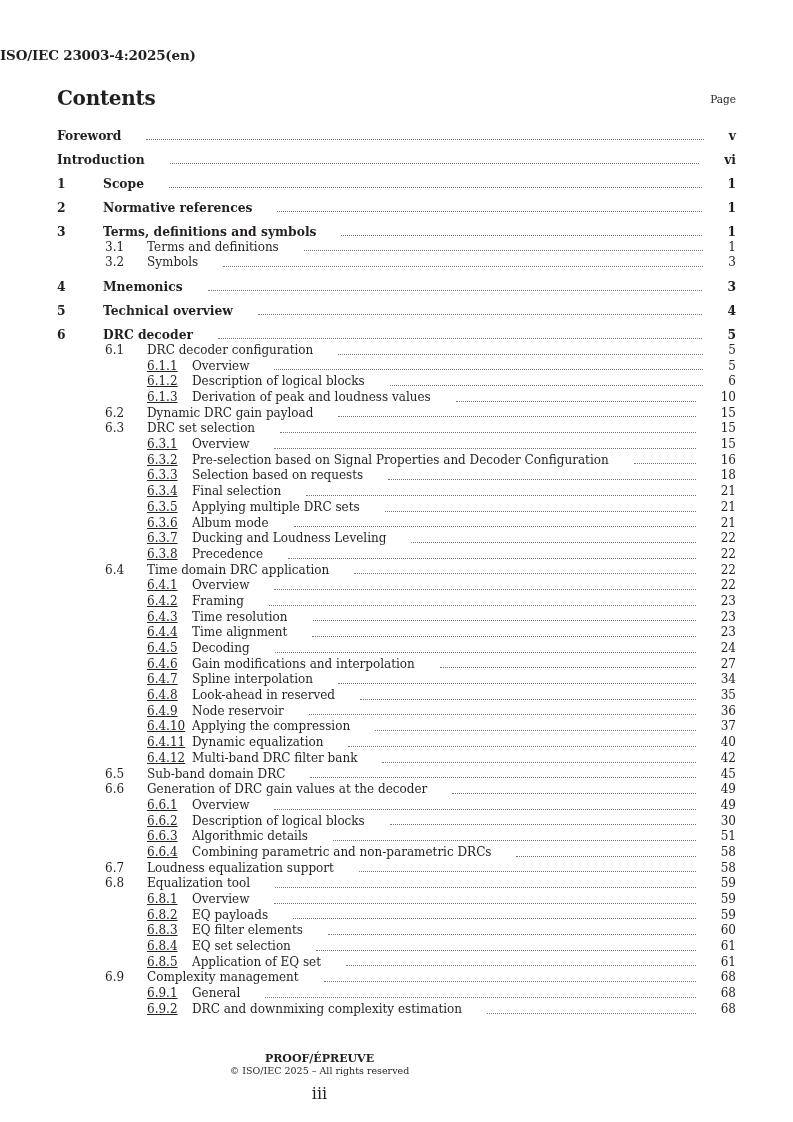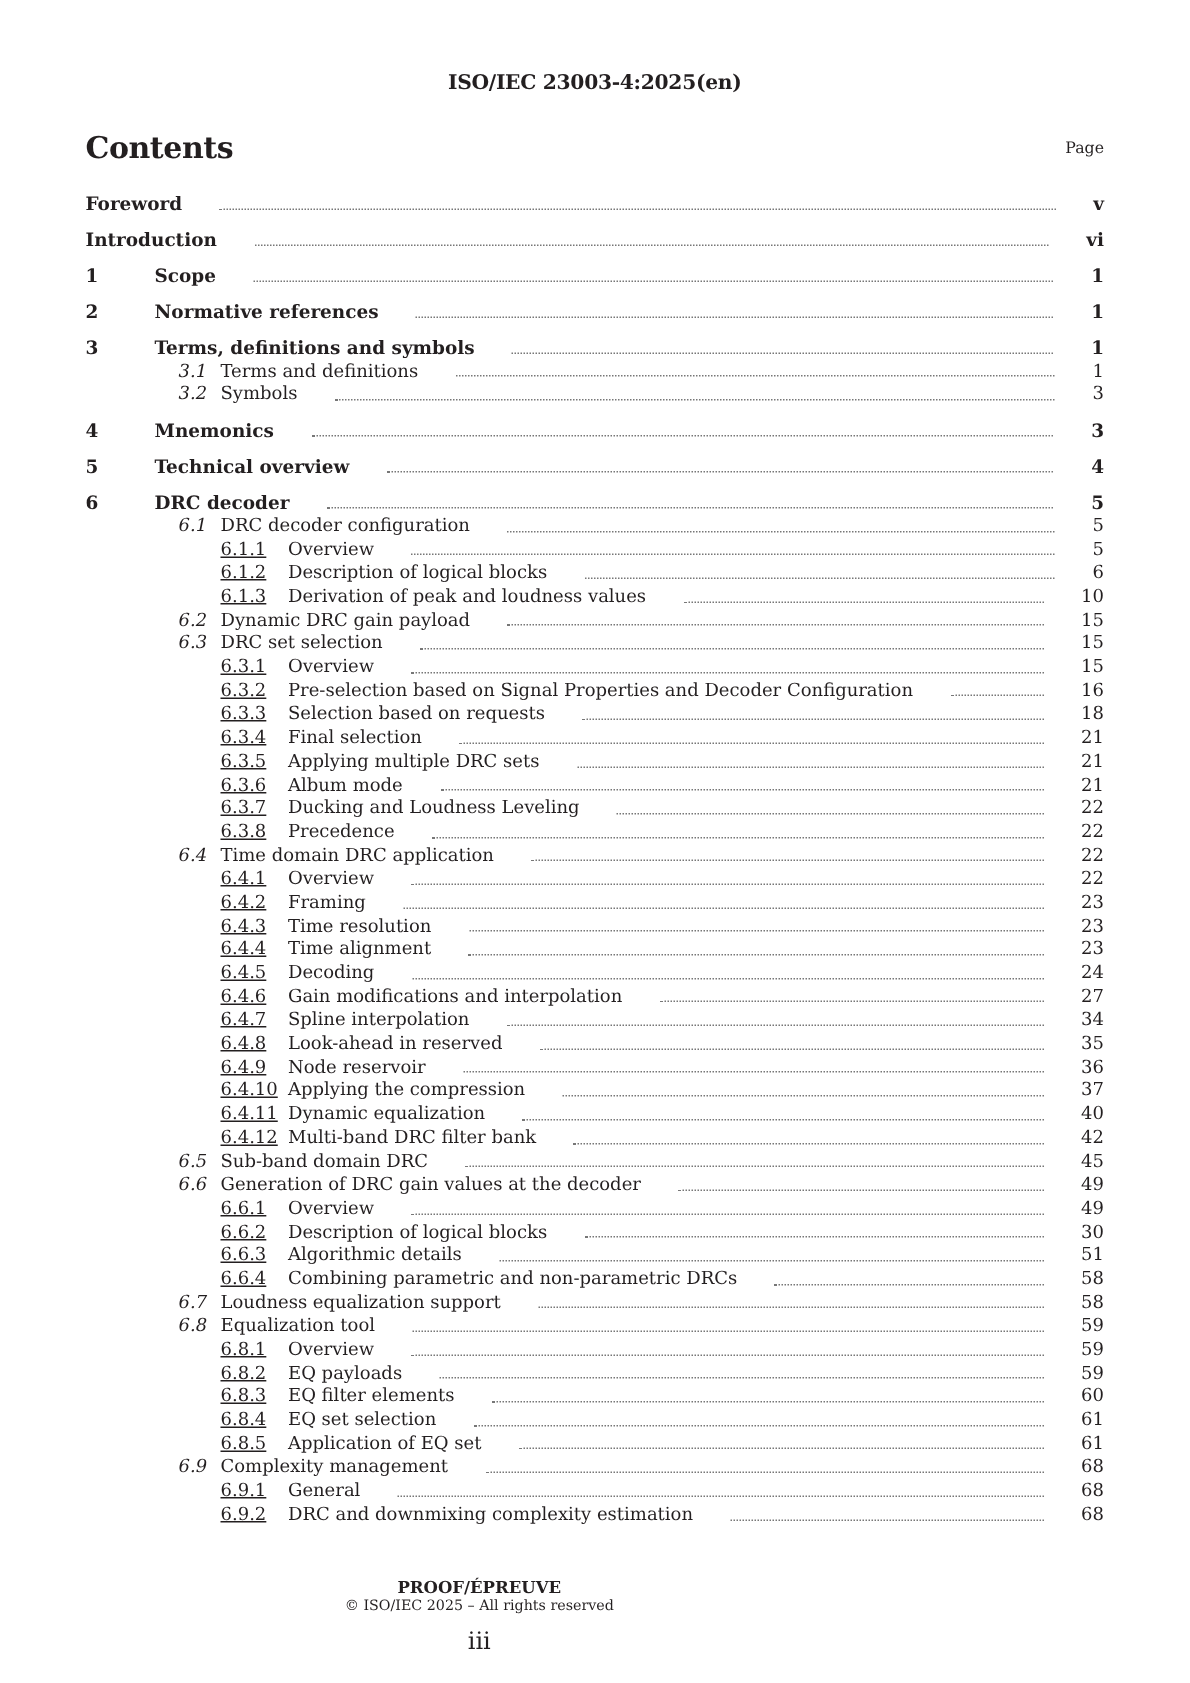--- a/index.html
+++ b/index.html
@@ -1,32 +1,32 @@
 <!DOCTYPE html>
 <html><head>
 <meta charset="utf-8">
 <style>
   html, body { margin:0; padding:0; background:#ffffff; }
   body { width:793px; height:1122px; position:relative; overflow:hidden;
          font-family:"DejaVu Serif","Liberation Serif",serif; color:#231f20; }
-  .doc-id { position:absolute; top:47px; left:0; width:793px; text-align:center;
+  .doc-id { position:absolute; top:47px; left:0; width:793px; 
             font-weight:bold; font-size:13.5px; letter-spacing:-0.2px; }
   .contents-title { position:absolute; top:86px; left:57px; font-weight:bold; font-size:20px; letter-spacing:-0.3px; }
   .page-label { position:absolute; top:93px; right:57px; font-size:10.5px; }
   .toc { position:absolute; top:128px; left:57px; width:679px; }
   .row { position:relative; display:flex; align-items:baseline; font-size:12px; line-height:15.7px; height:15.7px; white-space:nowrap; }
   .row.l1 { font-weight:bold; font-size:12.3px; }
   .row.l1.gap { margin-top:8.3px; }
   .row .num { position:absolute; left:0; top:0; }
   .row .title { flex:0 0 auto; }
   .row .leader { flex:1 1 auto; border-bottom:1px dotted #777; margin:0 1px 0 1px; height:0; align-self:flex-end; margin-bottom:4px; }
   .row .pg { flex:0 0 auto; text-align:right; }
   .row.l1 .title-wrap { padding-left:46px; }
   .row.l1.front .title-wrap { padding-left:0; }
-  .row.l2 .num { left:62px;font-style:italic; }
+  .row.l2 .num { left:48px; }
   .row.l2 .title-wrap { padding-left:90px; }
   .row.l3 .num { left:90px;text-decoration:underline; }
   .row.l3 .title-wrap { padding-left:135px; }
   .title-wrap { display:flex; flex:1 1 auto; align-items:baseline;gap:24px; }
   .footer { position:absolute; top:1052px; left:0; width:639px; text-align:center; }
   .proof { font-weight:bold; font-size:11px; line-height:13px; }
   .copyright { font-size:9.5px; line-height:12px; }
   .pagenum { font-size:16px; margin-top:7px; }
 </style>
 </head>

